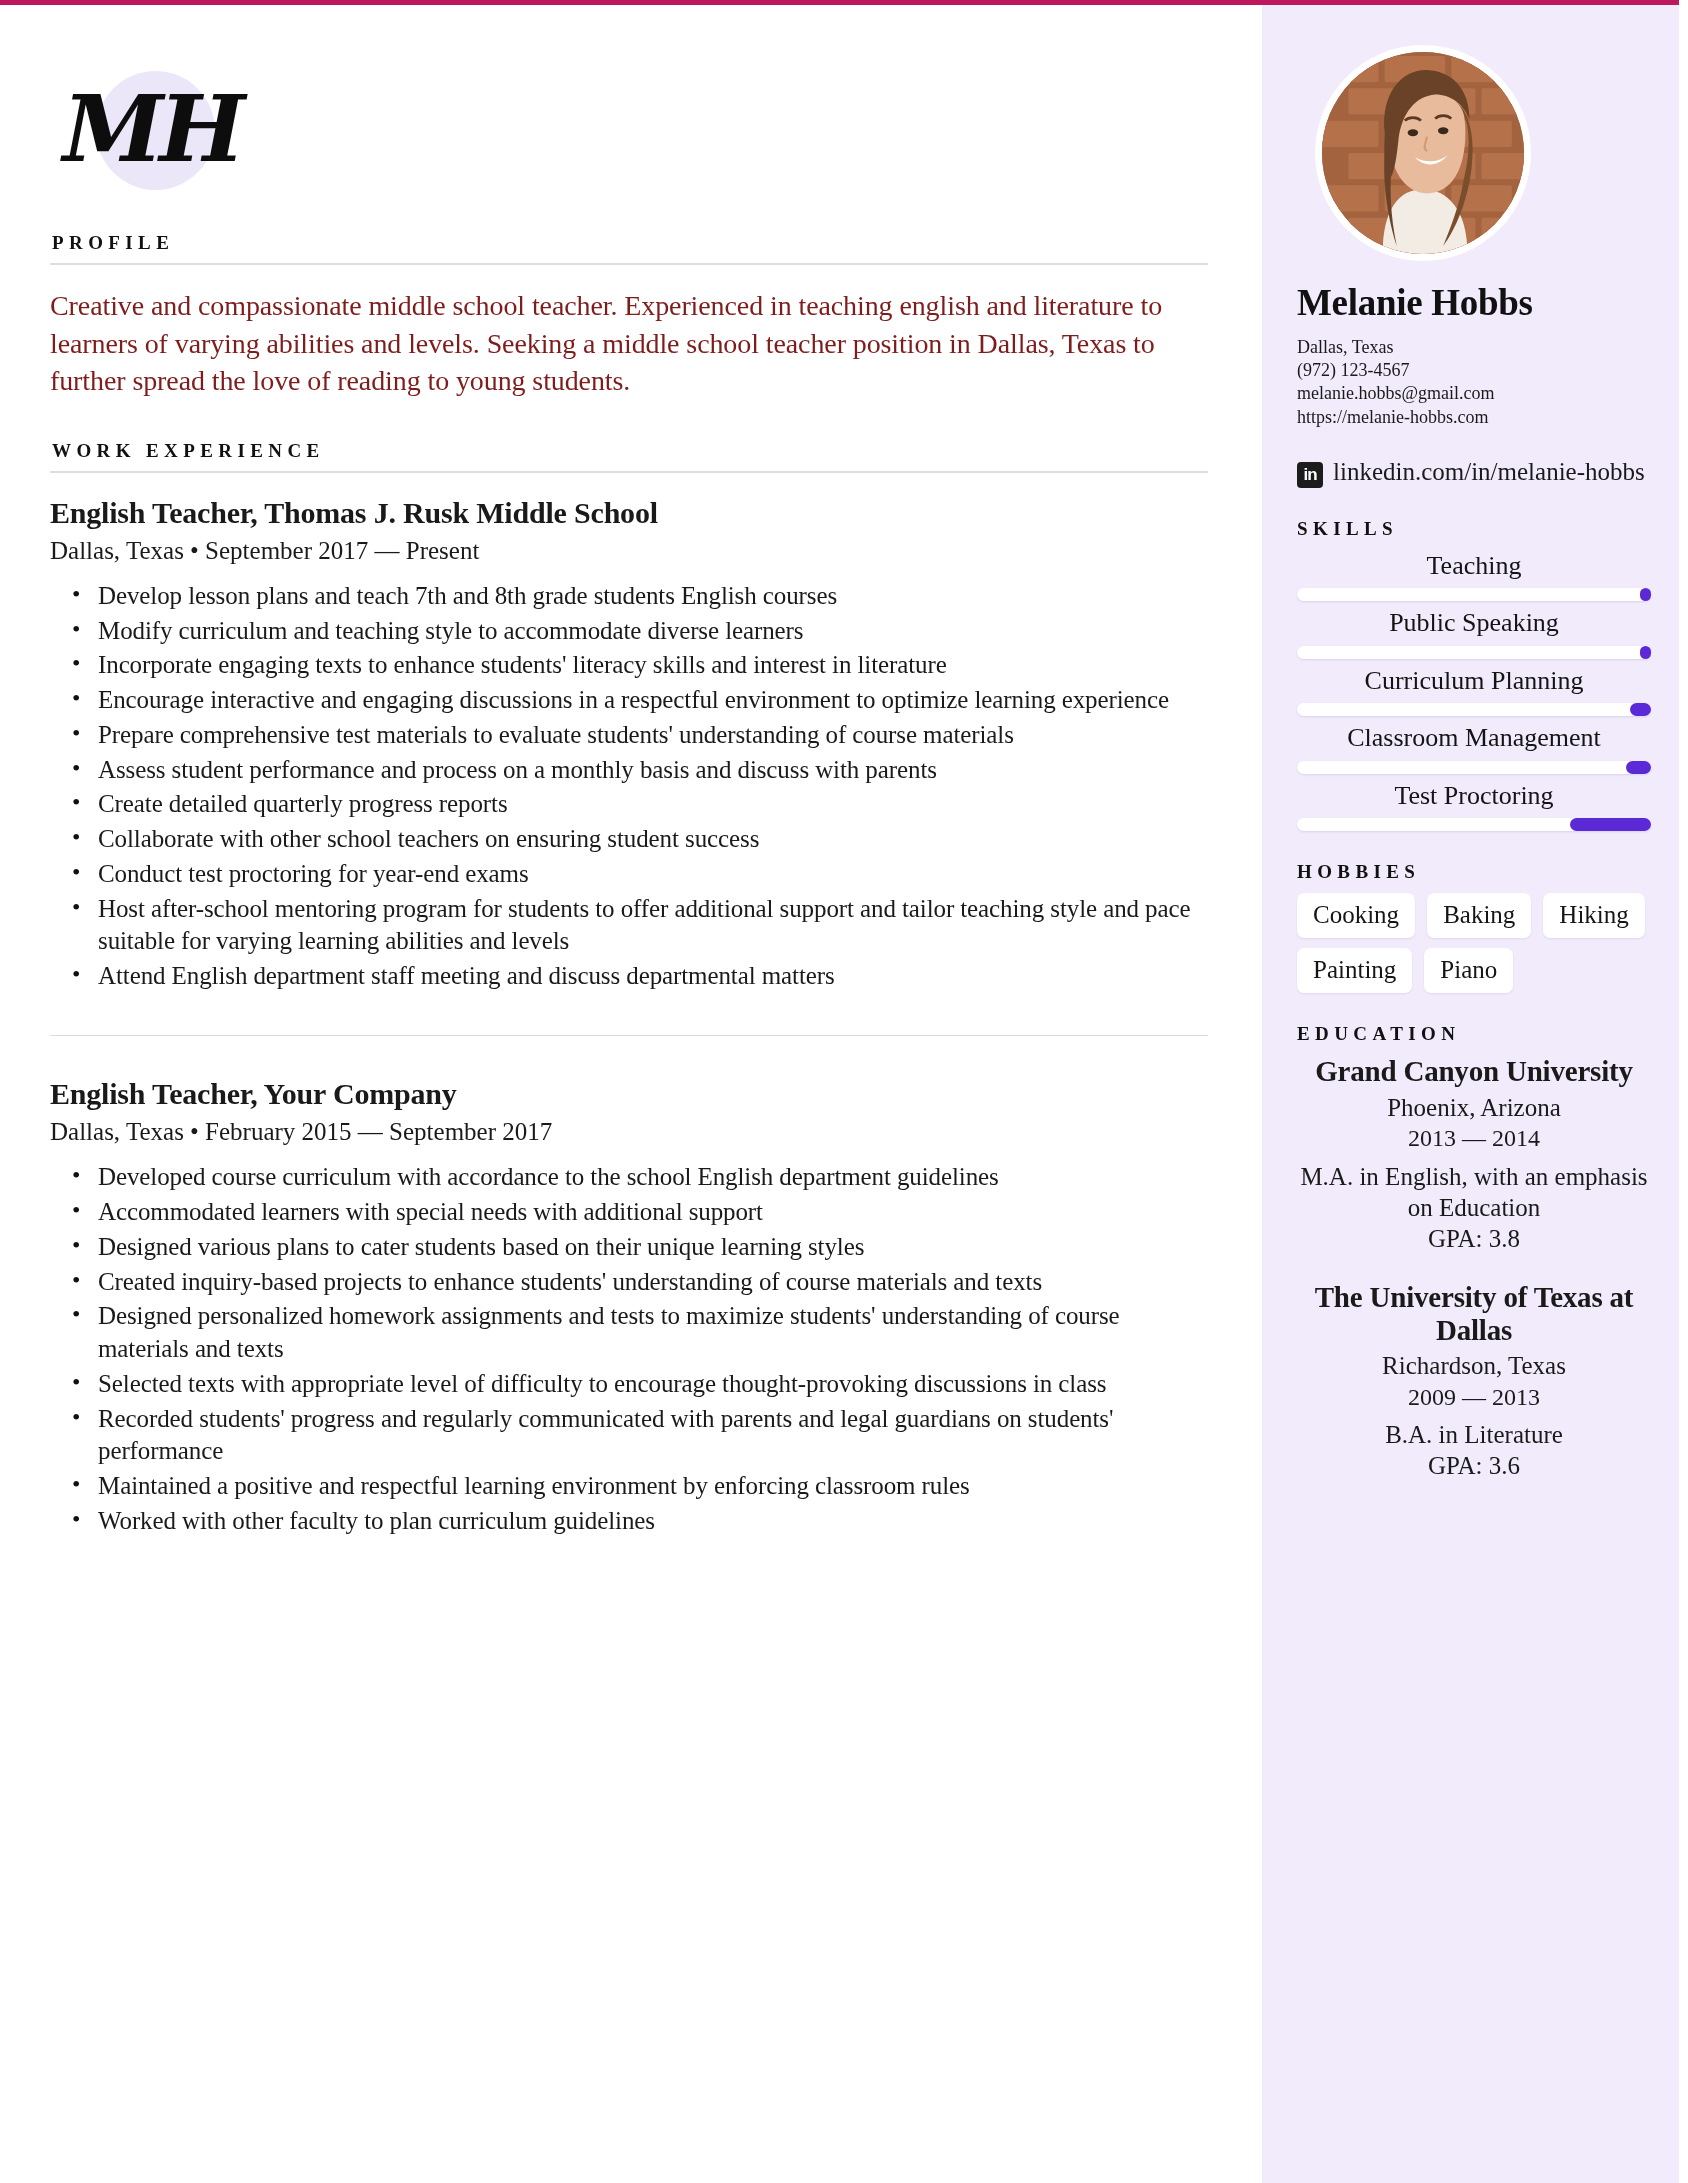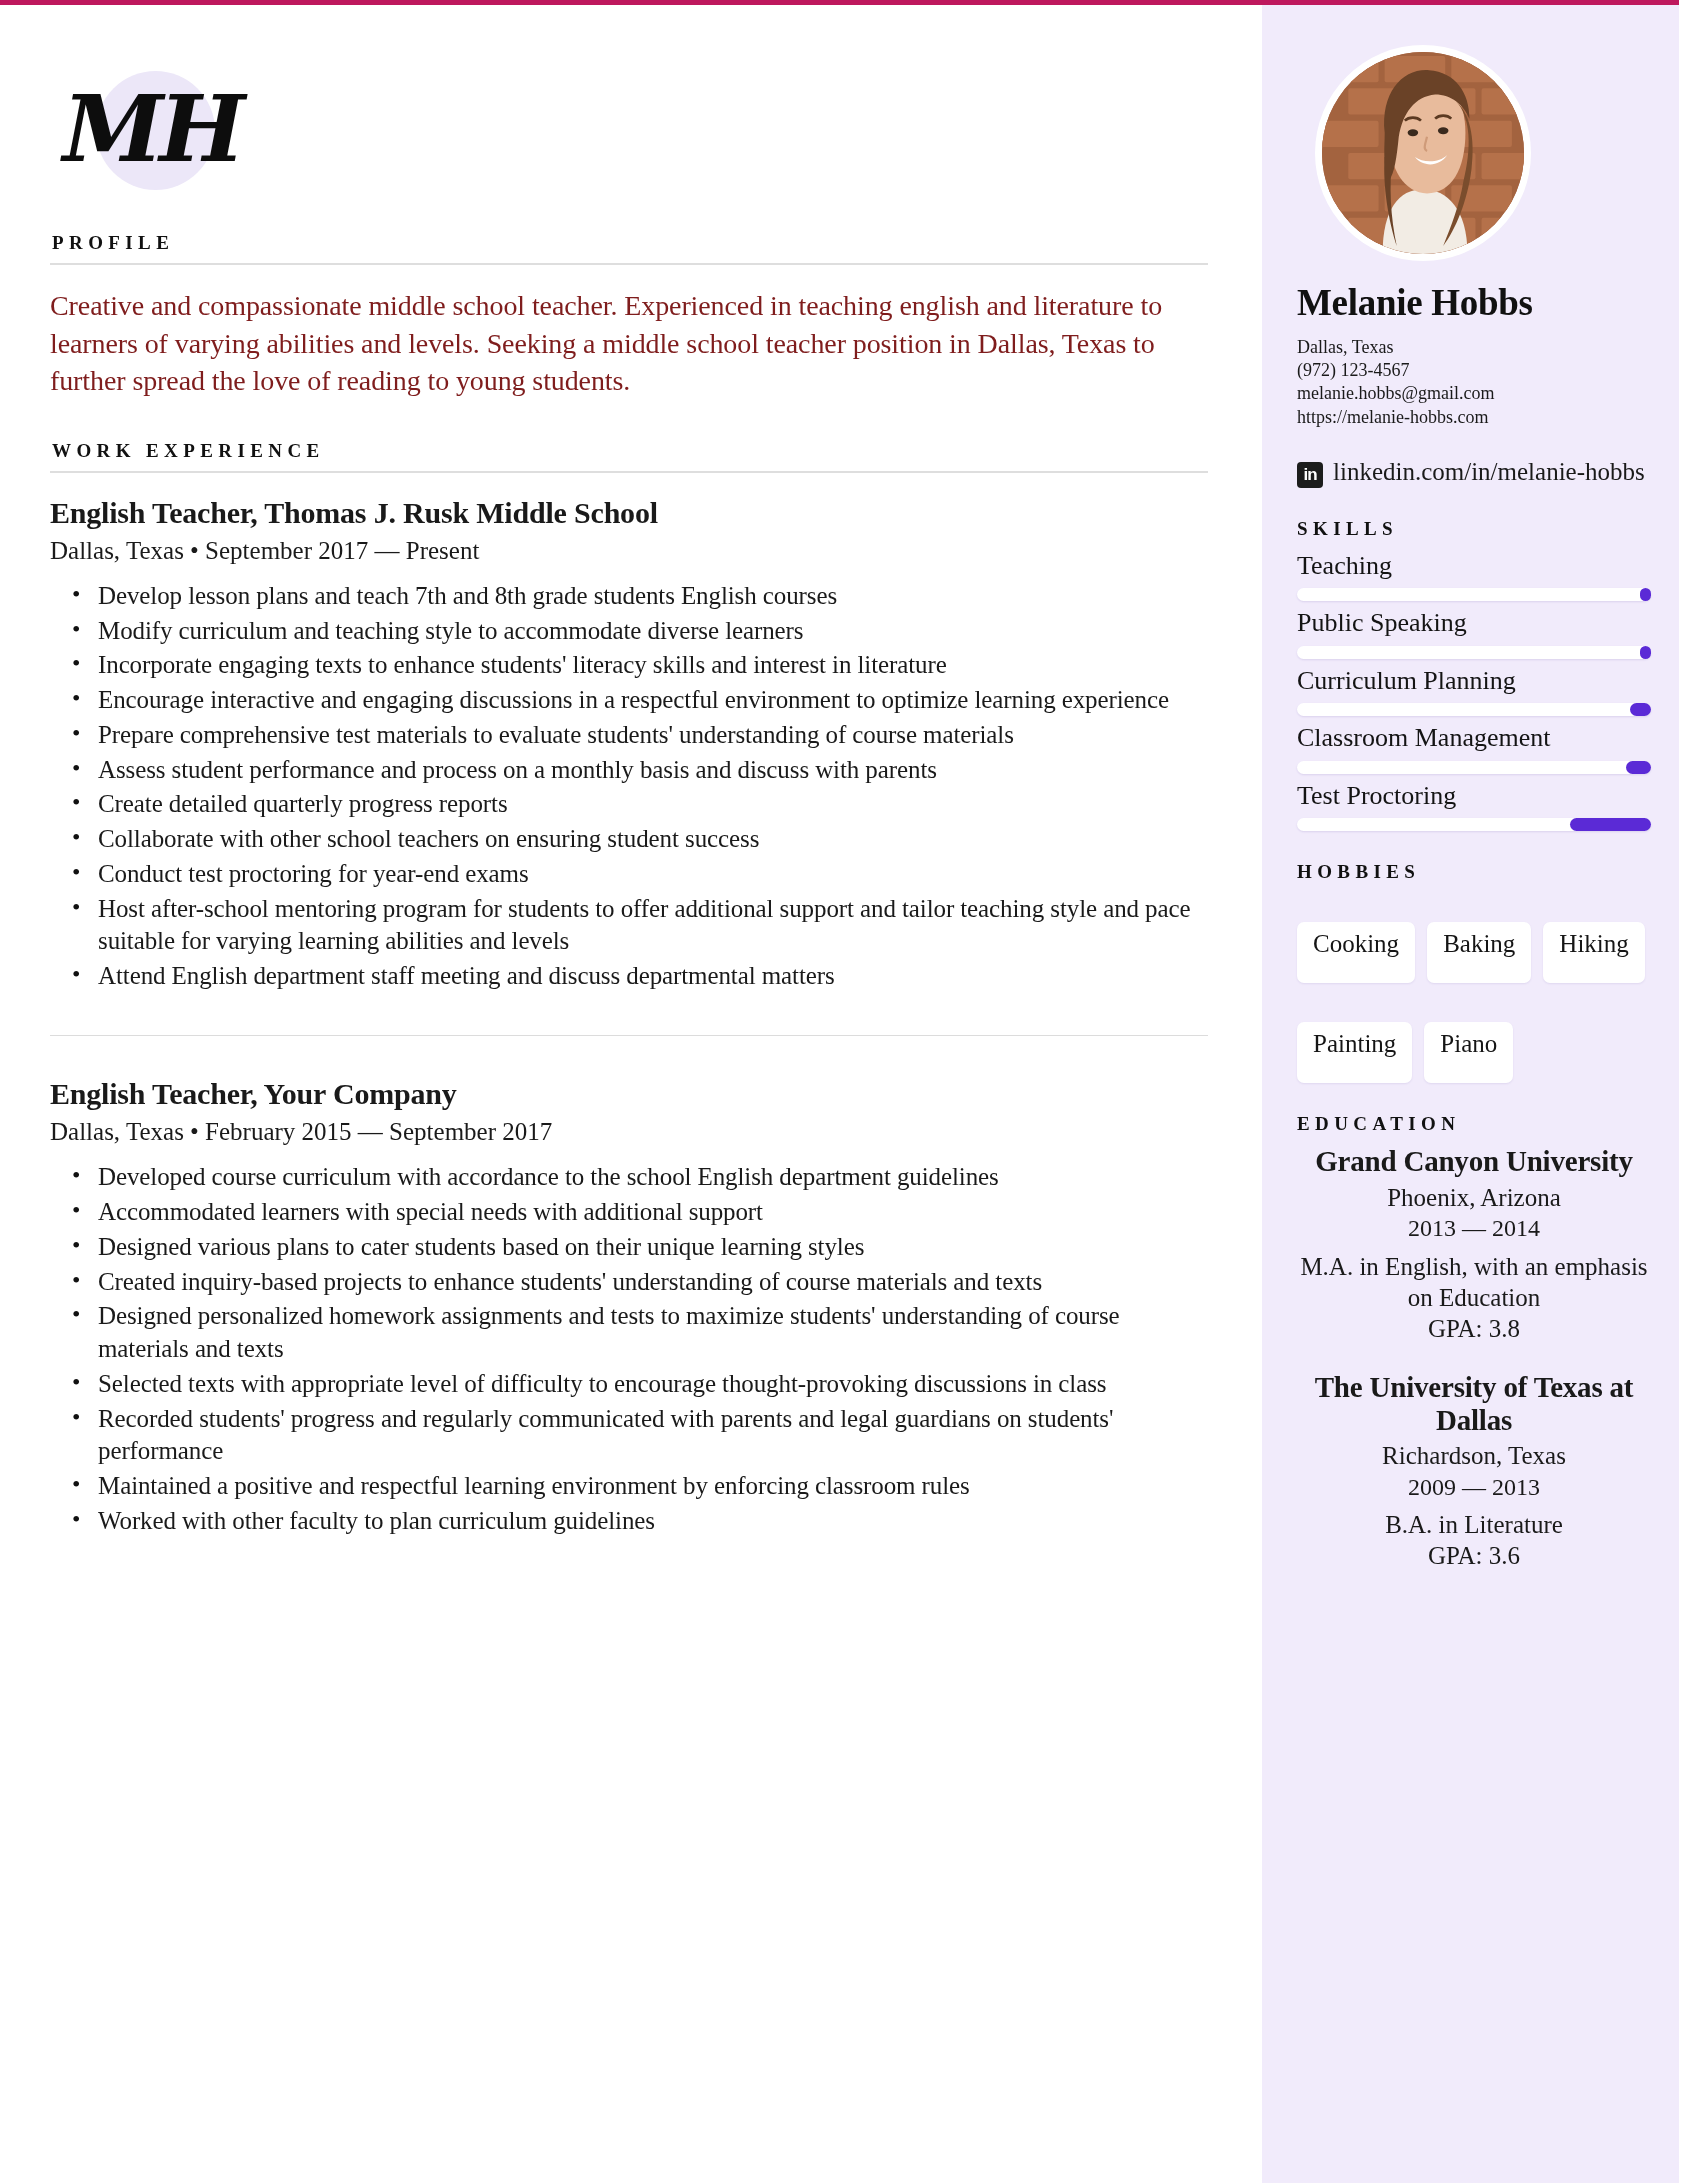--- a/index.html
+++ b/index.html
@@ -50,29 +50,29 @@
   .linked{display:flex;align-items:flex-start;gap:10px;margin:28px 0 0 0;}
   .li-icon{flex:0 0 auto;width:26px;height:26px;background:#1c1c1c;border-radius:4px;margin-top:6px;
            position:relative;}
   .li-icon span{position:absolute;color:#fff;font-family:"Liberation Sans",sans-serif;font-weight:700;
                 font-size:17px;line-height:26px;left:0;width:100%;text-align:center;letter-spacing:-1px;}
   .linked .txt{font-size:25px;line-height:1.24;color:#1a1a1a;word-break:break-word;}
 
   .side-sec-head{font-weight:700;font-size:19px;letter-spacing:5.4px;text-transform:uppercase;
                  color:#111;margin:30px 0 10px 0;}
 
-  .skill{margin:0 0 6px 0;}
+  .skill{margin:0 0 6px 0;text-align:center;}
   .skill-label{font-size:26px;line-height:1.25;margin:0 0 6px 0;color:#141414;}
   .skill-track{position:relative;height:13px;border-radius:7px;background:#ffffff;
                box-shadow:0 1px 2px rgba(120,100,180,.18);}
   .skill-fill{position:absolute;top:0;right:0;height:13px;border-radius:7px;background:#5b2ad6;}
 
   .chips{display:flex;flex-wrap:wrap;gap:10px 12px;margin-top:4px;}
-  .chip{background:#ffffff;border-radius:7px;padding:7px 16px 24px 16px;font-size:25px;line-height:1.2;
-        color:#151515;box-shadow:0 1px 2px rgba(120,100,180,.14);margin-top:29px;}
+  .chip{background:#ffffff;border-radius:7px;padding:7px 16px 8px 16px;font-size:25px;line-height:1.2;
+        color:#151515;box-shadow:0 1px 2px rgba(120,100,180,.14);}
 
   .edu{margin:0 0 26px 0;text-align:center;}
   .edu-school{font-weight:700;font-size:29px;line-height:1.12;margin:0 0 4px 0;letter-spacing:-0.2px;}
   .edu-loc{font-size:25px;line-height:1.26;margin:0;}
   .edu-dates{font-size:24px;line-height:1.3;margin:0 0 6px 0;}
   .edu-degree{font-size:25px;line-height:1.24;margin:0;}
   .edu-gpa{font-size:25px;line-height:1.3;margin:0;}
 </style>
 </head>
 <body>

